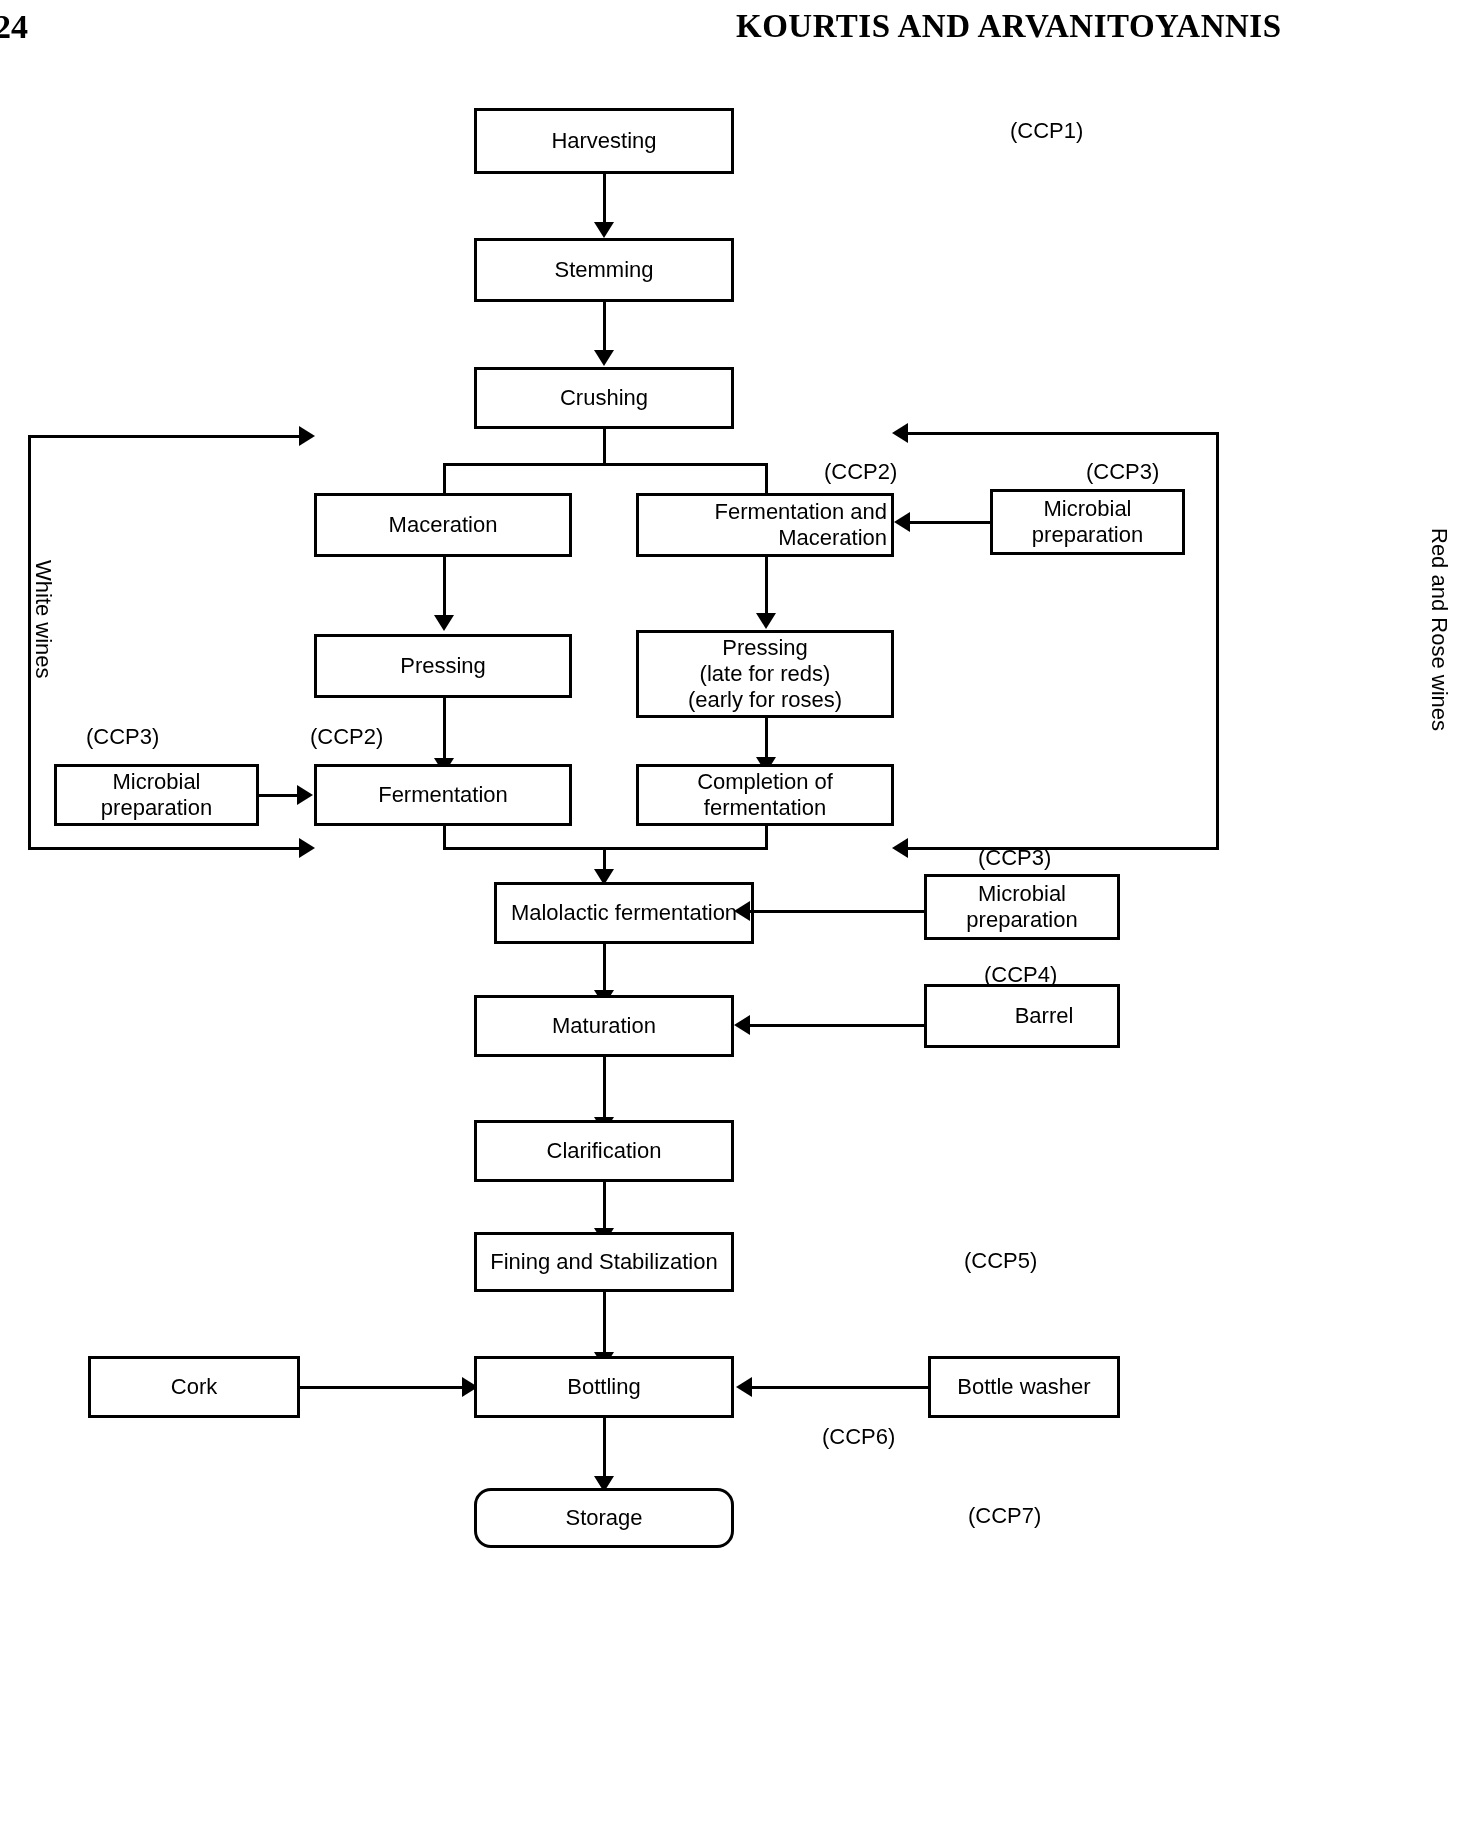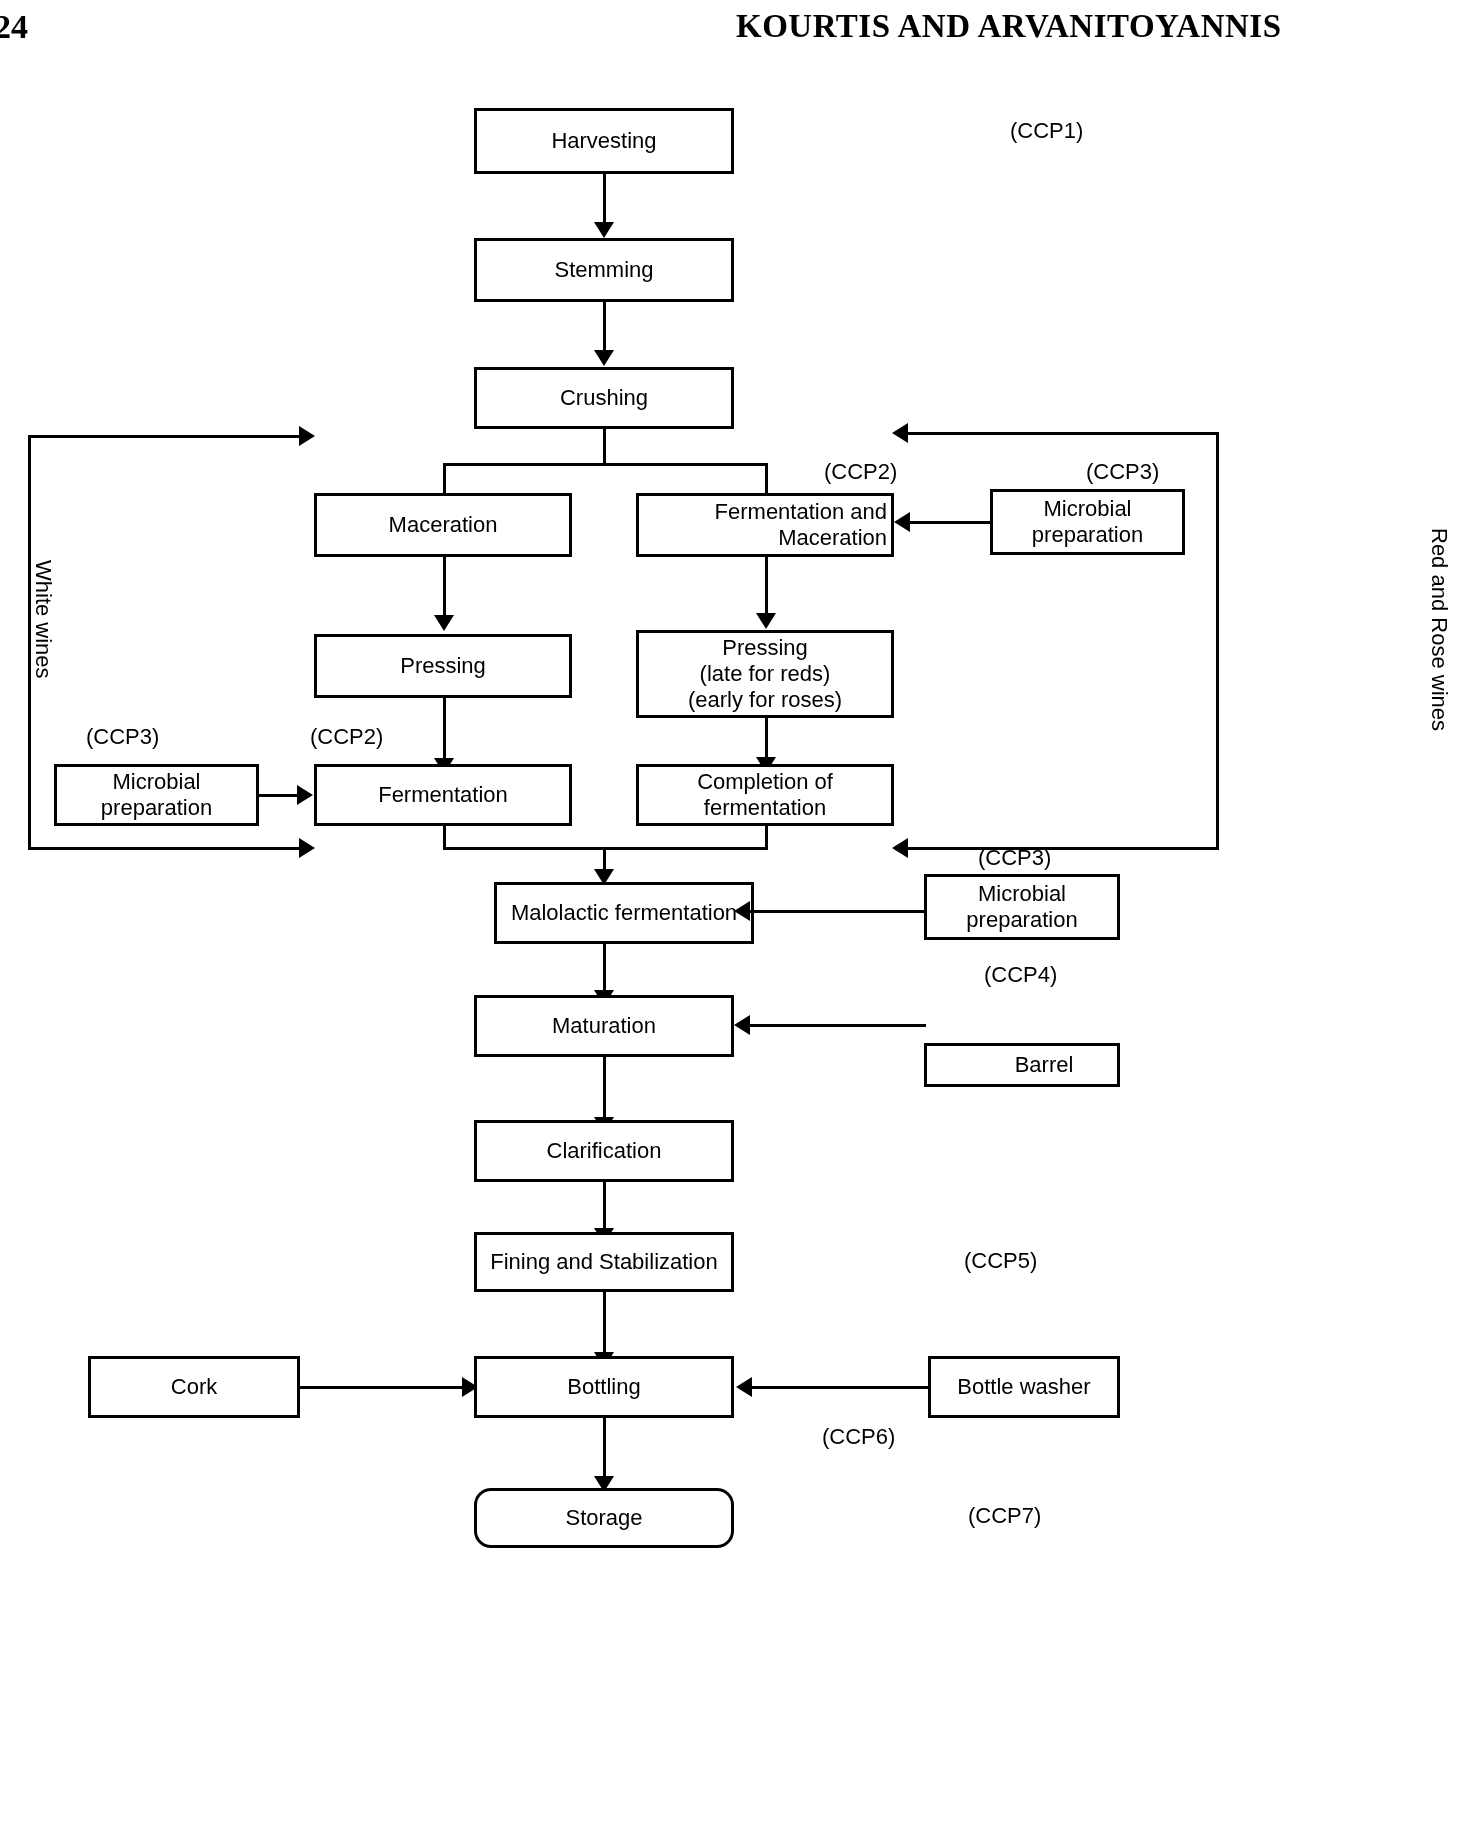--- a/index.html
+++ b/index.html
@@ -195,21 +195,21 @@
 
   <div class="ln vln" style="left:603px; top:944px; height:48px;"></div>
   <div class="ar ar-d" style="left:594px; top:990px;"></div>
 
   <div class="ccp" style="left:984px; top:962px;">(CCP4)</div>
 
   <div class="box" style="left:474px; top:995px; width:260px; height:62px;">
     <span>Maturation</span>
   </div>
 
-  <div class="box" style="left:924px; top:1043px; width:196px; height:44px;padding-left:48px;">
+  <div class="box" style="left:924px; top:984px; width:196px; height:64px;padding-left:48px;">
     <span>Barrel</span>
   </div>
   <div class="ln hln" style="left:750px; top:1024px; width:176px;"></div>
   <div class="ar ar-l" style="left:734px; top:1015px;"></div>
 
   <div class="ln vln" style="left:603px; top:1057px; height:62px;"></div>
   <div class="ar ar-d" style="left:594px; top:1117px;"></div>
 
   <div class="box" style="left:474px; top:1120px; width:260px; height:62px;">
     <span>Clarification</span>

